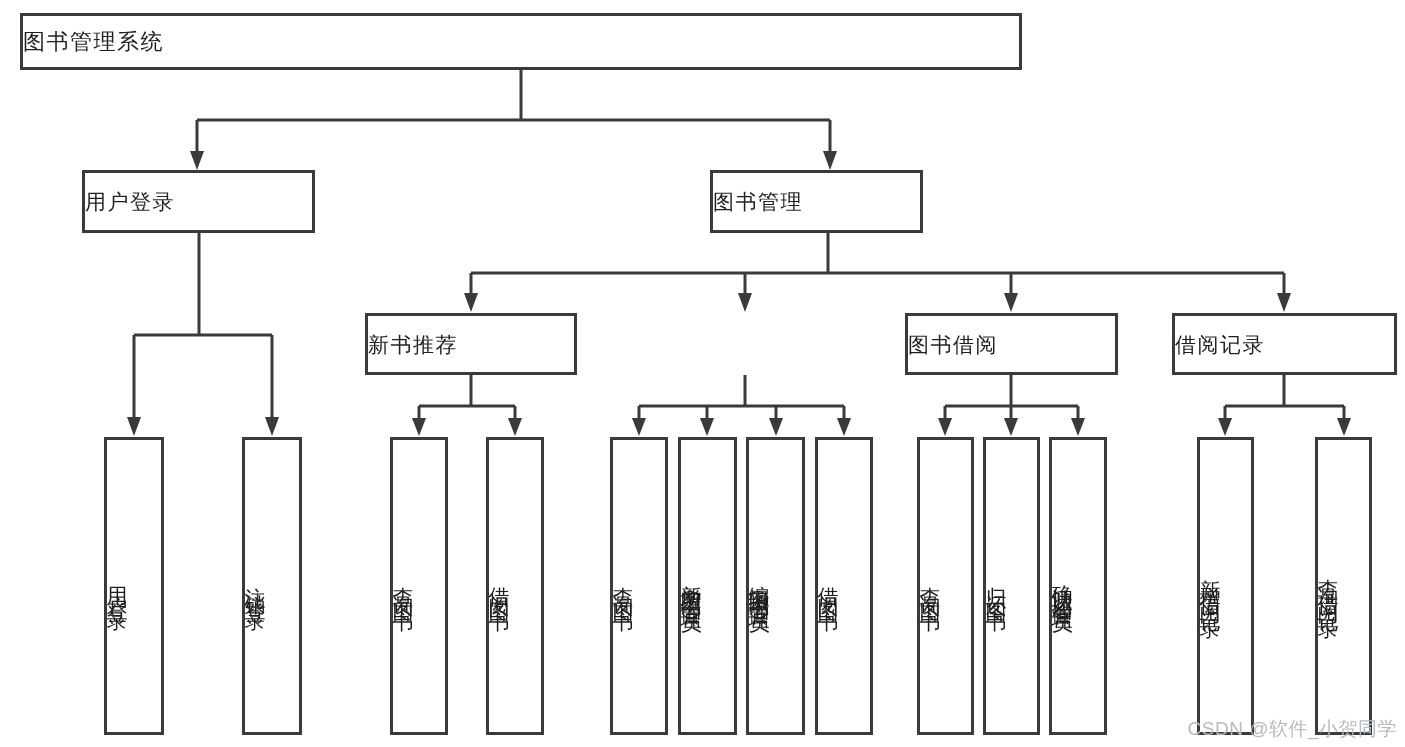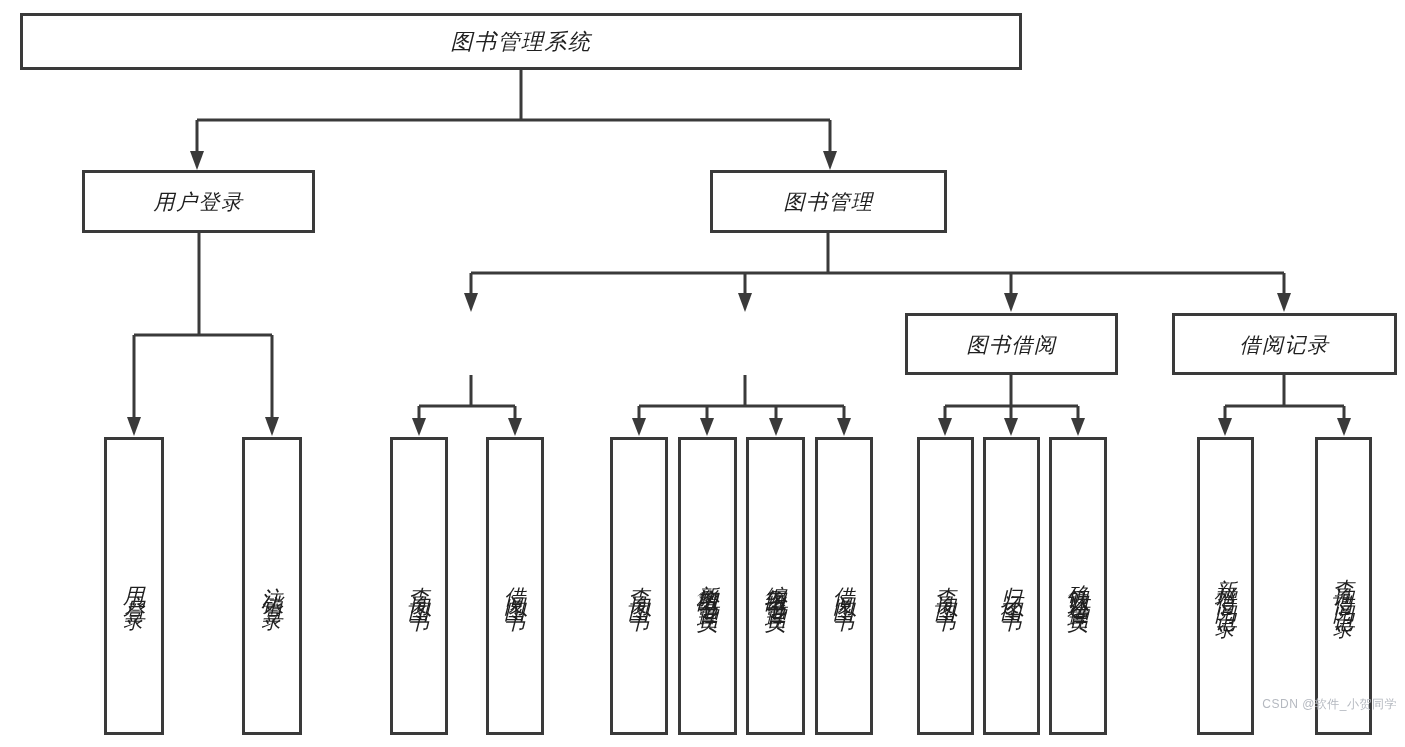--- a/index.html
+++ b/index.html
@@ -17,41 +17,40 @@
     overflow:hidden;
   }
   .connector-layer{position:absolute;left:0;top:0;z-index:1;}
   .connector-layer path{stroke:var(--line);stroke-width:3;fill:none;}
   .connector-layer polygon{fill:var(--line);stroke:none;}
   .box{
     position:absolute;z-index:2;
     box-sizing:border-box;
     background:var(--background);
     border:3px solid var(--line);
-    display:flex;align-items:center;justify-content:center;
+    display:flex;align-items:center;
     color:var(--text);
-    font-style:italic;
   }
   .box .lbl{display:block;line-height:1;}
   .box.h .lbl{
     font-size:21px;letter-spacing:1.5px;white-space:nowrap;
   }
   .box.root .lbl{font-size:22px;}
   .box.leaf .lbl{
     writing-mode:vertical-rl;
     text-orientation:mixed;
     font-size:21px;
     letter-spacing:8px;
     line-height:1;
   }
   .box.leaf.tight .lbl{letter-spacing:4px;}
   .watermark{
     position:absolute;z-index:5;
-    right:8px;top:696px;
-    font-size:12px;
+    right:8px;top:716px;
+    font-size:19px;
     color:var(--watermark);
     letter-spacing:0.5px;
     white-space:nowrap;
   }
 </style>
 </head>
 <body>
 
 <div class="canvas">
 
@@ -105,24 +104,27 @@
     </g>
   </svg>
 
   <div class="box h root" style="left:20px;top:13px;width:1002px;height:57px">
     <span class="lbl">图书管理系统</span>
   </div>
 
   <div class="box h" style="left:82px;top:170px;width:233px;height:63px">
     <span class="lbl">用户登录</span>
   </div>
-  <div class="box h" style="left:710px;top:170px;width:237px;height:63px">
+  <div class="box h" style="left:710px;top:170px;width:213px;height:63px">
     <span class="lbl">图书管理</span>
   </div>
 
+  <div class="box h" style="left:365px;top:313px;width:212px;height:62px">
+    <span class="lbl">新书推荐</span>
+  </div>
   <div class="box h" style="left:905px;top:313px;width:213px;height:62px">
     <span class="lbl">图书借阅</span>
   </div>
   <div class="box h" style="left:1172px;top:313px;width:225px;height:62px">
     <span class="lbl">借阅记录</span>
   </div>
 
   <div class="box leaf" style="left:104px;top:437px;width:60px;height:298px">
     <span class="lbl">用户登录</span>
   </div>

